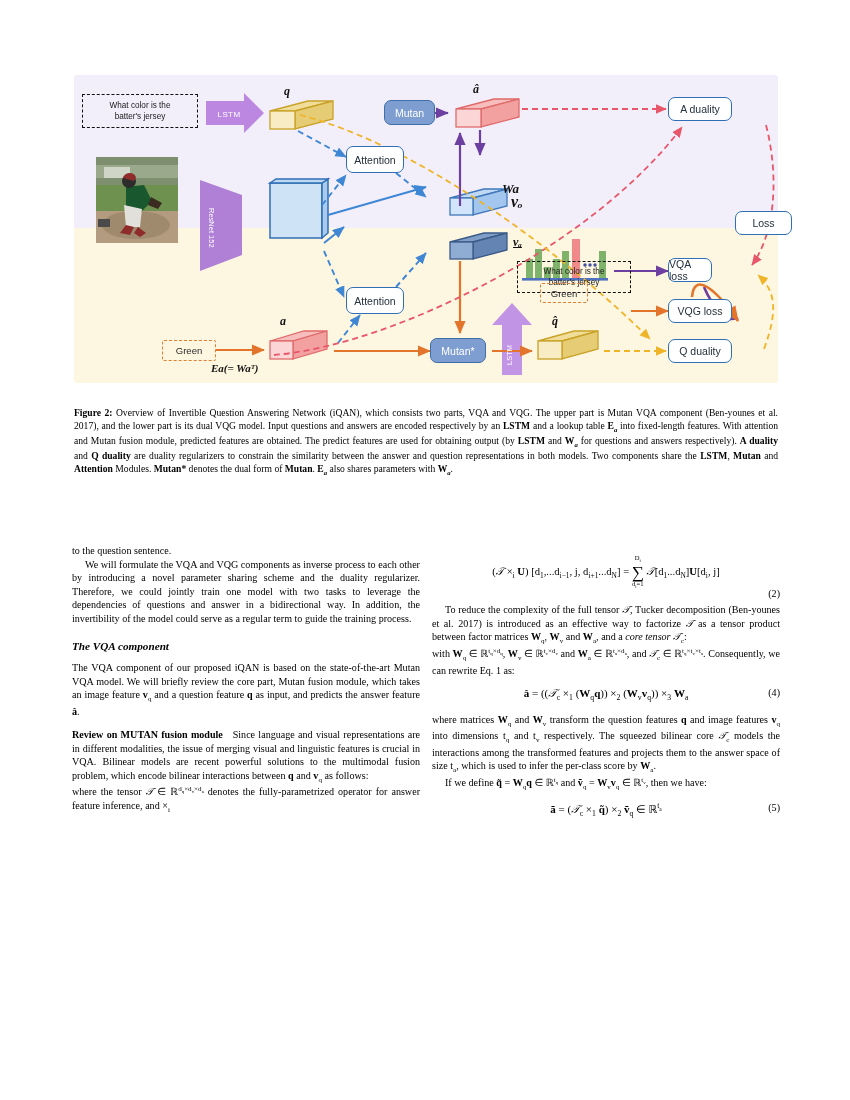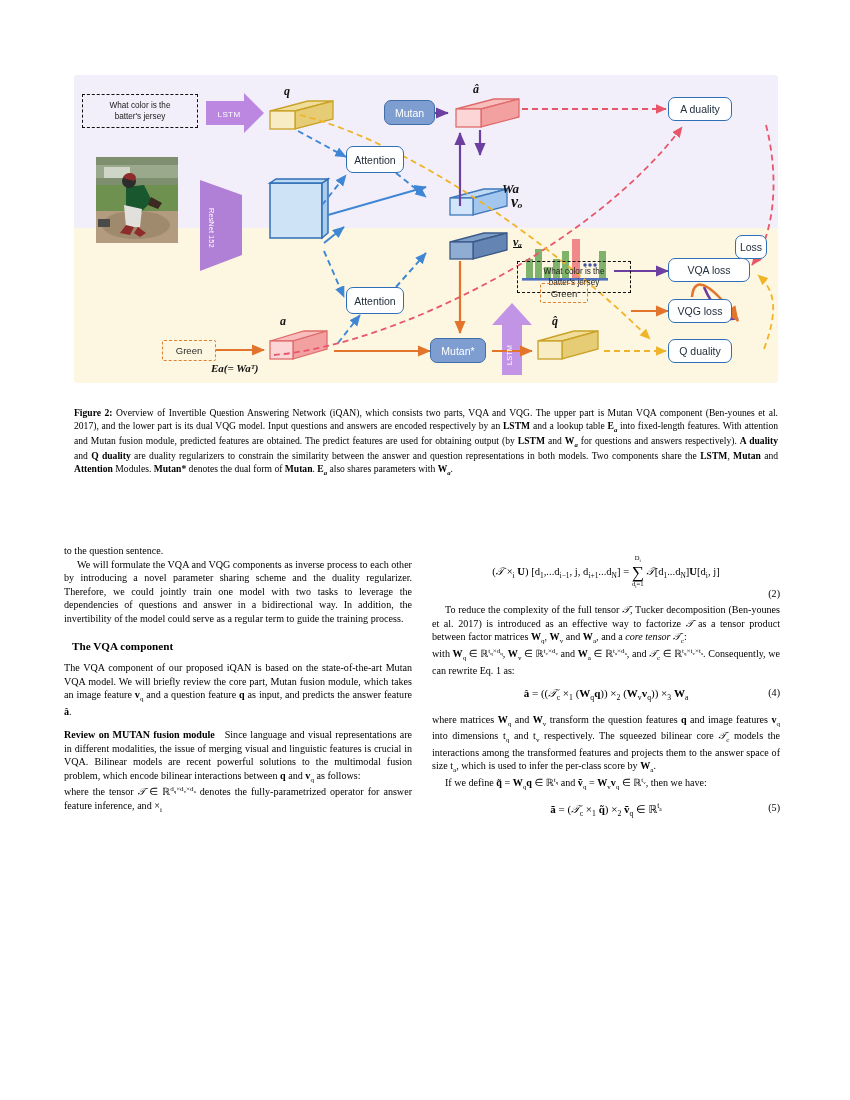--- a/index.html
+++ b/index.html
@@ -39,26 +39,26 @@
           letter-spacing:.4px;display:flex;align-items:center;}
   .lstm-v{position:absolute;color:#fff;font-family:"Liberation Sans",sans-serif;font-size:7.5px;}
 
   
   .caption{position:absolute;left:74px;top:406px;width:704px;
            font-size:9.6px;line-height:1.365;text-align:justify;color:#000;}
   .caption b{font-weight:bold;}
 
   
   .col{position:absolute;top:544px;width:348px;font-size:10.1px;line-height:1.34;text-align:justify;color:#000;}
-  .colL{left:64px;}
+  .colL{left:72px;}
   .colR{left:432px;}
   .col p{margin:0;}
   .indent{text-indent:13px;}
   .gap{height:10px;}
-  .sechead{font-weight:bold;font-size:11.2px;margin:14px 0 7px 8px;}
+  .sechead{font-weight:bold;font-size:11.2px;margin:14px 0 7px 0;font-style:italic;}
   .runhead{font-weight:bold;}
   .eq{display:flex;align-items:baseline;justify-content:center;position:relative;margin:9px 0 9px 0;}
   .eq .body{font-family:"Liberation Serif",serif;font-size:11px;}
   .eq .num{position:absolute;right:0;font-size:10.1px;}
   .eqnum-below{text-align:right;font-size:10.1px;margin:-4px 0 3px 0;}
   .bb{font-weight:bold;}
   sub{font-size:.7em;}
   sup{font-size:.7em;}
   .cal{font-family:"Liberation Serif",serif;font-style:italic;}
 </style>
@@ -253,30 +253,30 @@
     <div class="fnode mutanbox" style="left:310px;top:25px;width:51px;height:25px;">
       <span>Mutan</span>
     </div>
     <div class="fnode mutanbox" style="left:356px;top:263px;width:56px;height:25px;">
       <span>Mutan*</span>
     </div>
 
     <div class="fnode rbox" style="left:594px;top:22px;width:64px;height:24px;">
       <span>A duality</span>
     </div>
-    <div class="fnode rbox" style="left:594px;top:183px;width:82px;height:24px;">
+    <div class="fnode rbox" style="left:594px;top:183px;width:44px;height:24px;">
       <span>VQA loss</span>
     </div>
     <div class="fnode rbox" style="left:594px;top:224px;width:64px;height:24px;">
       <span>VQG loss</span>
     </div>
     <div class="fnode rbox" style="left:594px;top:264px;width:64px;height:24px;">
       <span>Q duality</span>
     </div>
-    <div class="fnode rbox" style="left:661px;top:136px;width:32px;height:24px;margin-top:24px;">
+    <div class="fnode rbox" style="left:661px;top:136px;width:57px;height:24px;">
       <span>Loss</span>
     </div>
 
     <div class="flabel" style="left:210px;top:9px;font-size:12px;">
       <span>q</span></div>
     <div class="flabel" style="left:399px;top:7px;font-size:12px;">
       <span>â</span></div>
     <div class="flabel" style="left:437px;top:118px;font-size:16px;">
       <span>vₒ</span></div>
     <div class="flabel" style="left:439px;top:160px;font-size:12px;text-decoration:underline;">

